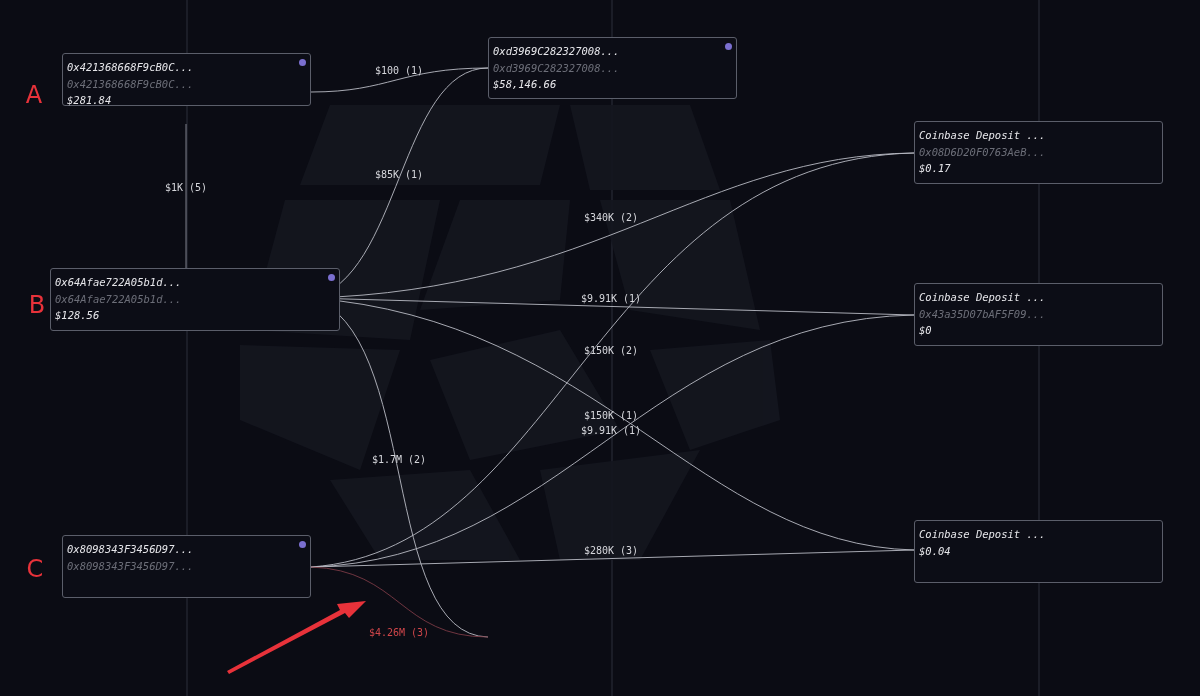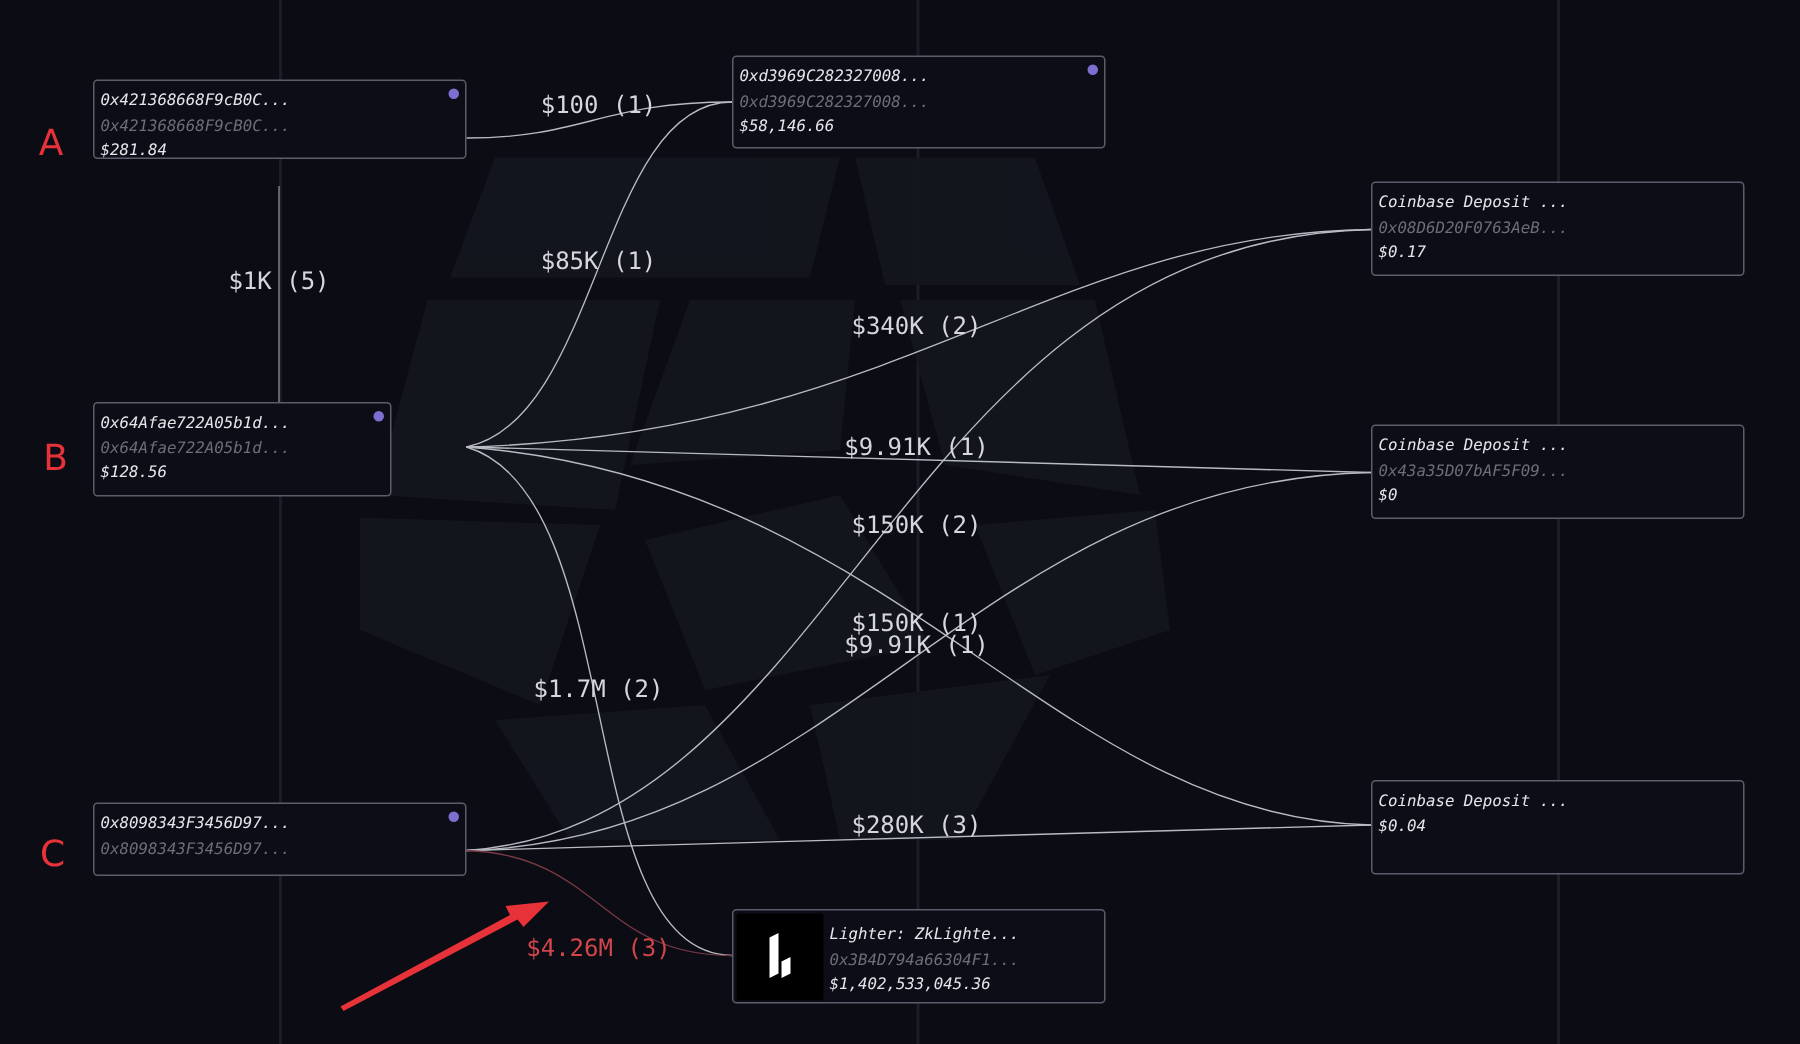--- a/index.html
+++ b/index.html
@@ -27,21 +27,21 @@
       position: absolute; right: 4px; top: 5px;
       width: 7px; height: 7px; border-radius: 50%;
       background: #7b6fd0;
     }
     .node.logo-node { padding-left: 64px; padding-top: 8px; }
     .logo {
       position: absolute; left: 2px; top: 2px; width: 58px; height: 58px;
       background: #000; border-radius: 2px;
     }
     .edge-label {
-      position: absolute; font-size: 16px; color: #d6d7dc;
+      position: absolute; font-size: 10px; color: #d6d7dc;
       white-space: nowrap; transform: translate(-50%, -50%);
     }
     .edge-label.highlight { color: #d0464a; margin-top: 40px; }
     .annot {
       position: absolute; color: #e8323a;
       font-family: "DejaVu Sans", "Liberation Sans", sans-serif;
       font-size: 24px; transform: translate(-50%, -50%);
     }
   </style>
 </head>
@@ -93,51 +93,40 @@
   <div class="edge-label" style="left:611px;top:550px">$280K (3)</div>
   <div class="edge-label highlight" style="left:399px;top:592px">$4.26M (3)</div>
 
   <div class="node" style="left:62px;top:53px;width:249px;height:53px">
     <div>0x421368668F9cB0C...</div>
     <div class="sub">0x421368668F9cB0C...</div>
     <div>$281.84</div>
     <span class="dot"></span>
   </div>
 
-  <div class="node" style="left:62px;top:268px;width:199px;height:63px">
+  <div class="node" style="left:50px;top:268px;width:290px;height:63px">
     <div>0x64Afae722A05b1d...</div>
     <div class="sub">0x64Afae722A05b1d...</div>
     <div>$128.56</div>
     <span class="dot"></span>
   </div>
 
-  <div class="node" style="left:62px;top:535px;width:249px;height:49px">
+  <div class="node" style="left:62px;top:535px;width:249px;height:63px">
     <div>0x8098343F3456D97...</div>
     <div class="sub">0x8098343F3456D97...</div>
     <span class="dot"></span>
   </div>
 
   <div class="node" style="left:488px;top:37px;width:249px;height:62px">
     <div>0xd3969C282327008...</div>
     <div class="sub">0xd3969C282327008...</div>
     <div>$58,146.66</div>
     <span class="dot"></span>
   </div>
 
-  <div class="node logo-node" style="left:488px;top:606px;width:249px;height:63px">
-    <div class="logo">
-      <svg width="58" height="58" viewBox="0 0 58 58">
-        <polygon points="22,16 28,13 28,40 22,43" fill="#ffffff"></polygon>
-        <polygon points="30,32 36,29 36,40 30,43" fill="#ffffff"></polygon>
-      </svg>
-    </div>
-    <div>Lighter: ZkLighte...</div>
-    <div class="sub">0x3B4D794a66304F1...</div>
-    <div>$1,402,533,045.36</div>
-  </div>
 
   <div class="node" style="left:914px;top:121px;width:249px;height:63px">
     <div>Coinbase Deposit ...</div>
     <div class="sub">0x08D6D20F0763AeB...</div>
     <div>$0.17</div>
   </div>
 
   <div class="node" style="left:914px;top:283px;width:249px;height:63px">
     <div>Coinbase Deposit ...</div>
     <div class="sub">0x43a35D07bAF5F09...</div>

